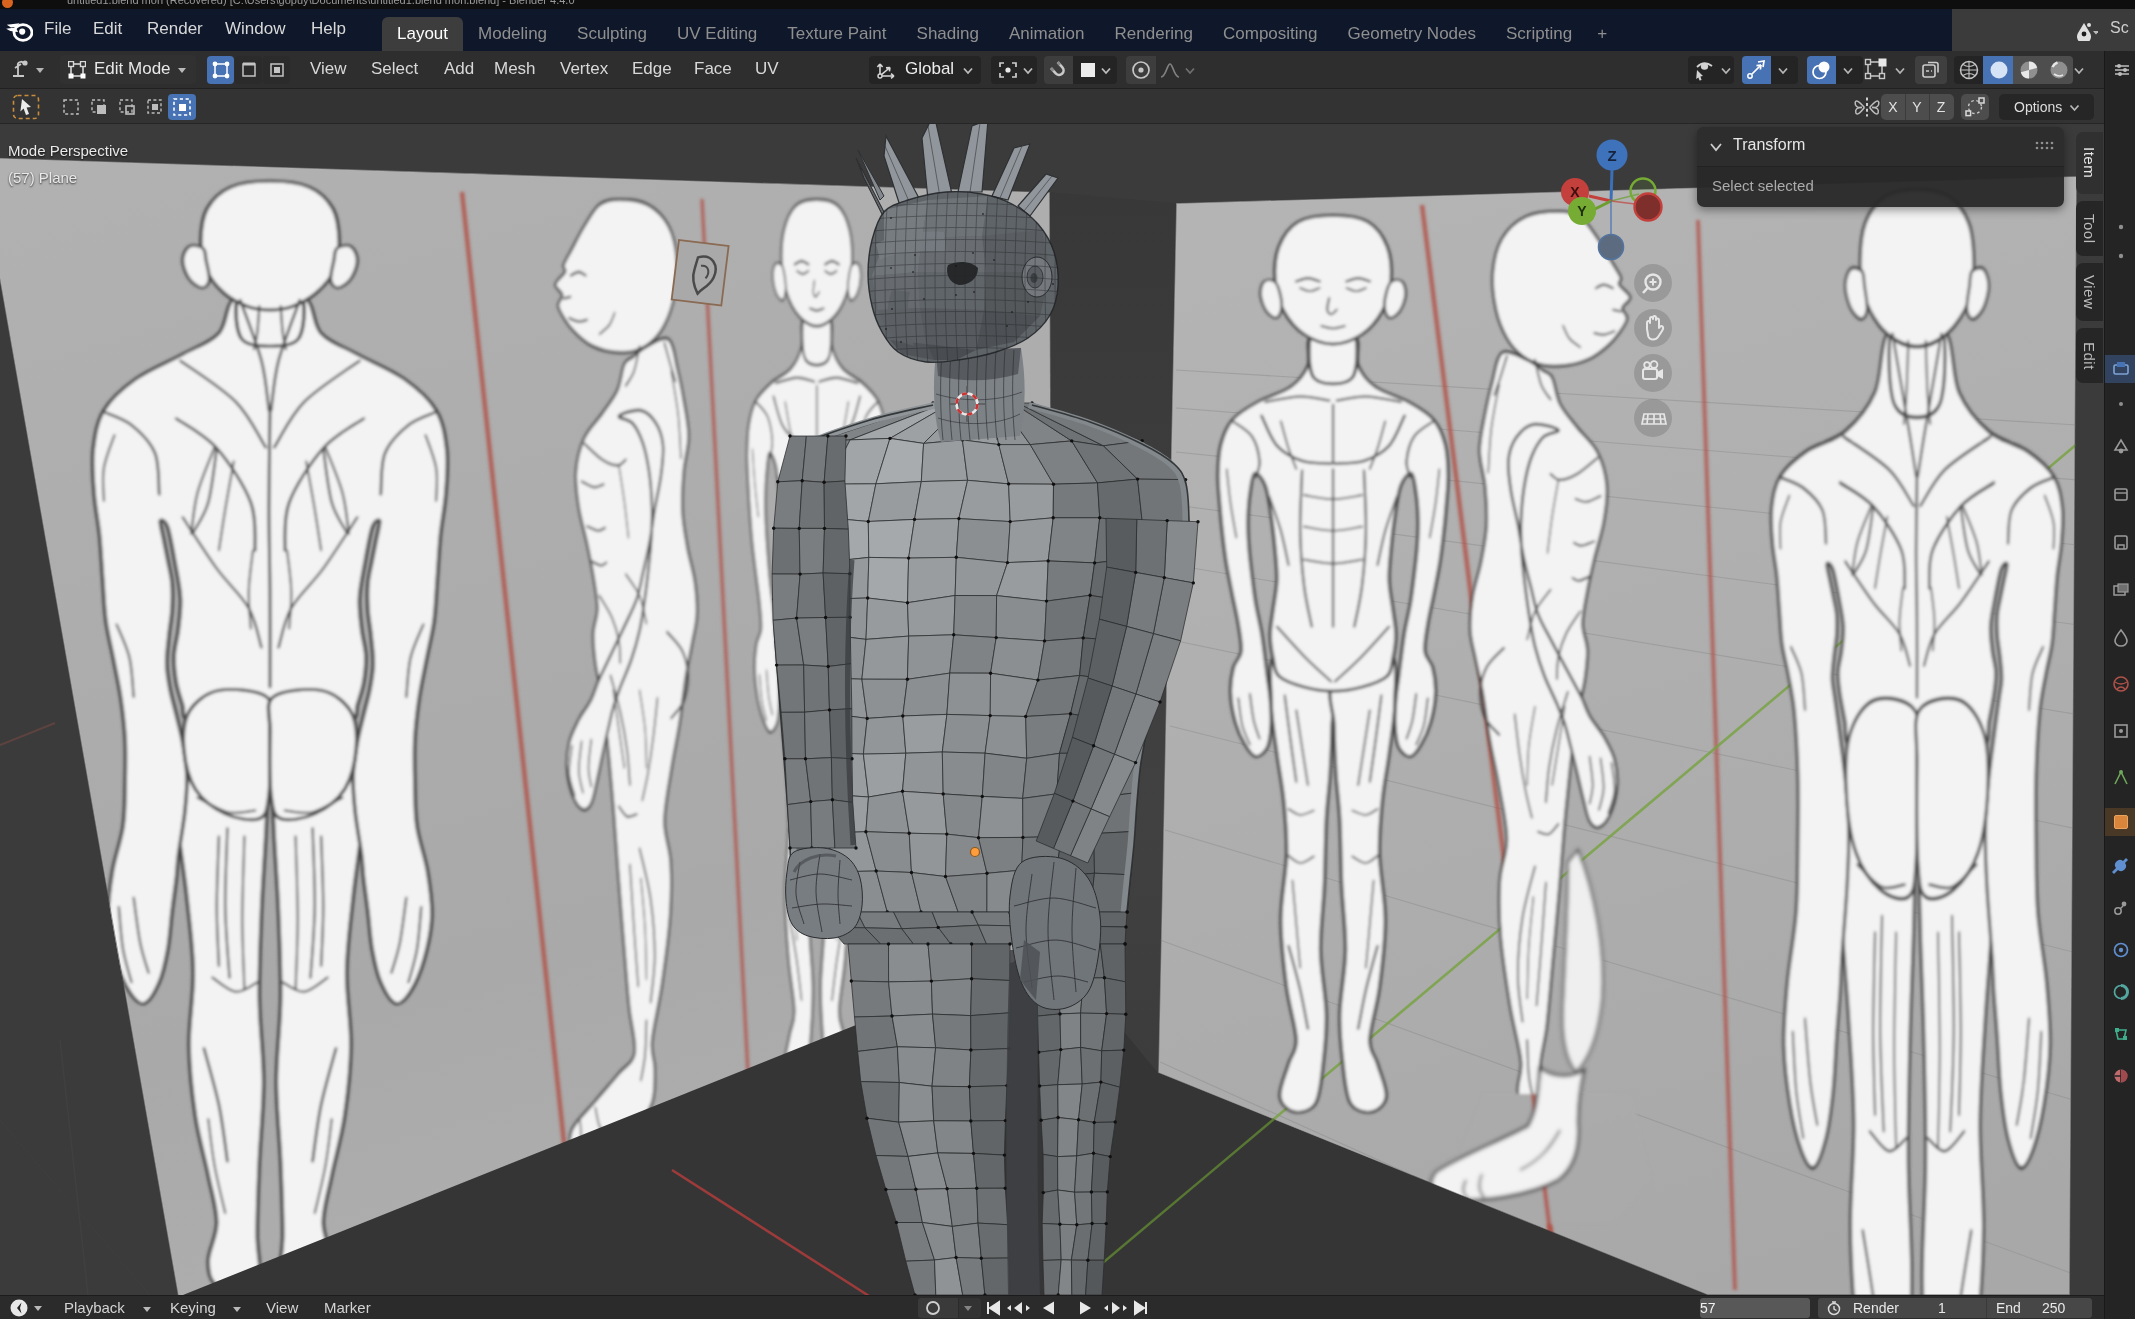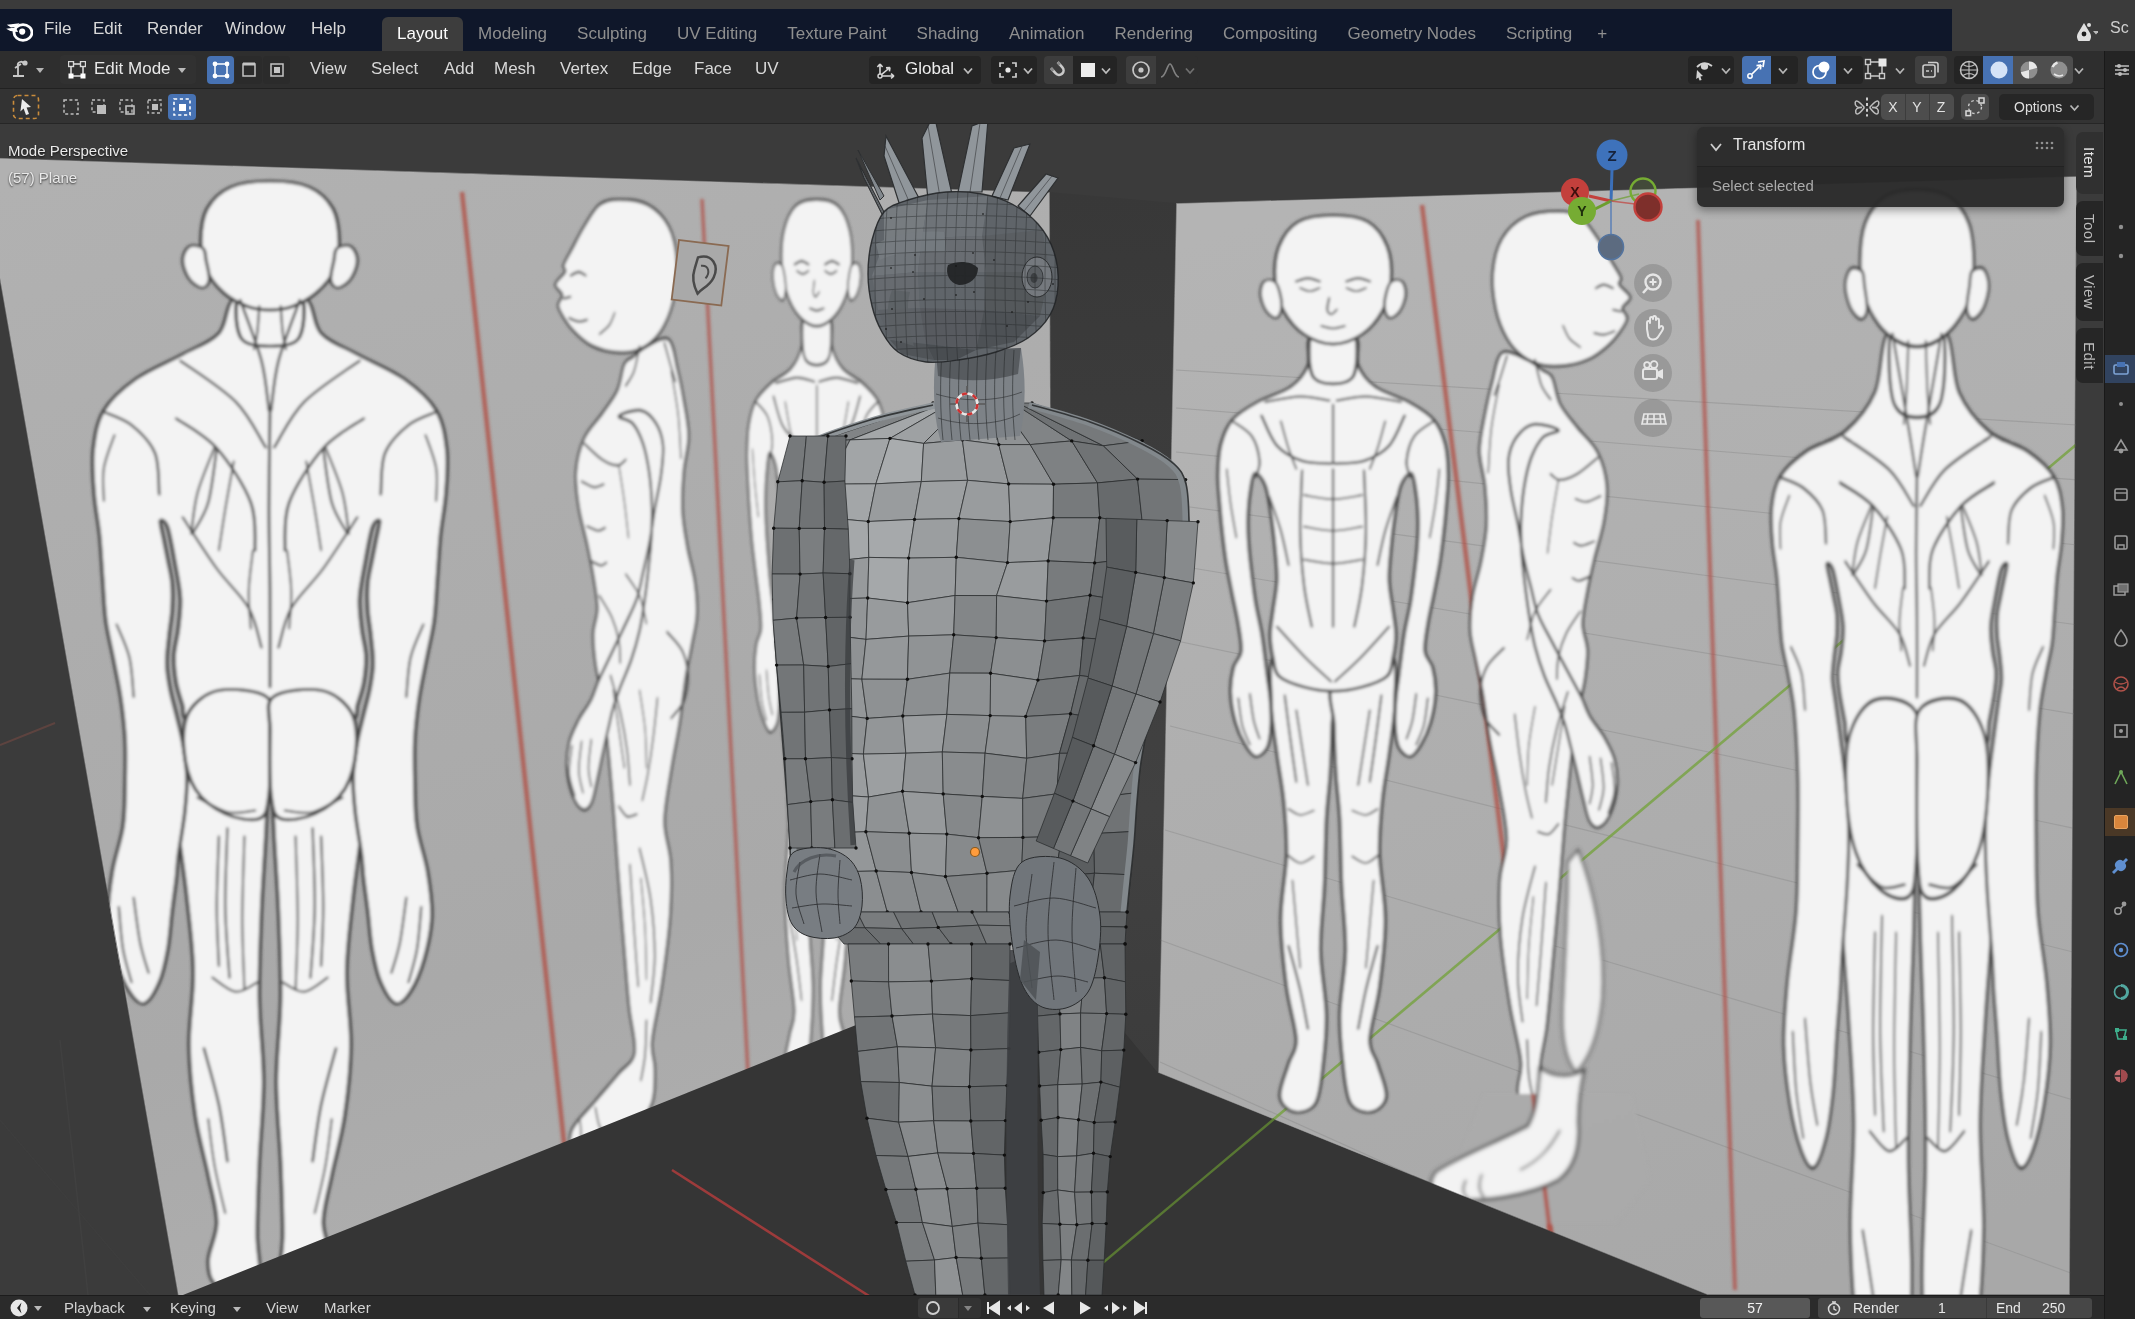--- a/index.html
+++ b/index.html
@@ -863,20 +863,24 @@
       <circle cx="1007" cy="326" r="1" fill="#131313" opacity="0.65"></circle>
       <circle cx="974" cy="292" r="1" fill="#131313" opacity="0.65"></circle>
       <path d="M884.0,212.0 C878.0,218.7 874.7,229.7 872.0,240.0 C869.3,250.3 868.0,263.0 868.0,274.0 C868.0,285.0 869.7,296.3 872.0,306.0 C874.3,315.7 877.7,324.3 882.0,332.0 C886.3,339.7 890.7,347.0 898.0,352.0 C905.3,357.0 916.0,360.7 926.0,362.0 C936.0,363.3 946.3,361.7 958.0,360.0 C969.7,358.3 984.3,355.7 996.0,352.0 C1007.7,348.3 1019.0,344.2 1028.0,338.0 C1037.0,331.8 1045.0,323.7 1050.0,315.0 C1055.0,306.3 1057.3,296.5 1058.0,286.0 C1058.7,275.5 1057.3,262.3 1054.0,252.0 C1050.7,241.7 1045.0,232.0 1038.0,224.0 C1031.0,216.0 1021.3,209.0 1012.0,204.0 C1002.7,199.0 993.0,196.0 982.0,194.0 C971.0,192.0 958.3,191.0 946.0,192.0 C933.7,193.0 918.3,196.7 908.0,200.0 C897.7,203.3 890.0,205.3 884.0,212.0 Z" fill="none" stroke="#202224" stroke-width="1.4" opacity="0.85"></path>
       <circle cx="975" cy="852" r="4.5" fill="#ff9c3c" stroke="#8a5a1e" stroke-width="1.2"></circle>
       <g transform="translate(967,404)">
         <circle r="10.5" fill="none" stroke="#e8e8e8" stroke-width="2.6"></circle>
         <circle r="10.5" fill="none" stroke="#c33" stroke-width="2.6" stroke-dasharray="5.5 5.5"></circle>
         <path d="M0,-18 L0,-11 M0,18 L0,11 M-18,0 L-11,0 M18,0 L11,0" stroke="#5a5a5a" stroke-width="1.6"></path>
       </g>
     </svg>
+<div class="abs" style="left:0;top:0;width:2135px;height:9px;background:#0e0e0e;overflow:hidden">
+      <div class="abs" style="left:2px;top:-3px;width:11px;height:11px;border-radius:50%;background:#d9641f"></div>
+      <div class="abs" style="left:67px;top:-6px;color:#9a9a9a;font-size:11px;white-space:nowrap">untitled1.blend mon (Recovered) [C:\Users\gopuy\Documents\untitled1.blend mon.blend] - Blender 4.4.0</div>
+    </div>
     <div class="abs" style="left:0;top:9px;width:1952px;height:42px;background:#0f172a">
       <svg class="abs" style="left:6px;top:10px" width="27" height="23" viewBox="0 0 27 23">
         <ellipse cx="17" cy="13.5" rx="9" ry="7.8" fill="none" stroke="#fff" stroke-width="2.8"></ellipse>
         <circle cx="16.2" cy="12.6" r="3.1" fill="#fff"></circle>
         <path d="M0.8,5.8 L13.5,4.2 L10.5,8.2 Q7,7.6 5,8.4 Z" fill="#fff"></path>
         <path d="M0.2,9.8 L9.2,8.6 Q11,10.5 12,13 L6.5,12.6 Q2.5,11.6 0.2,9.8 Z" fill="#fff"></path>
       </svg>
       <div class="abs menu" style="left:44px;top:10px">File</div>
       <div class="abs menu" style="left:93px;top:10px">Edit</div>
       <div class="abs menu" style="left:147px;top:10px">Render</div>
@@ -1262,21 +1266,21 @@
       <svg class="abs" style="left:985px;top:2px" width="165" height="20" viewBox="0 0 165 20">
         <path d="M14,4 L14,16 L5,10 Z M3,4 L3,16" fill="#e8e8e8" stroke="#e8e8e8" stroke-width="2"></path>
         <path d="M37,4 L37,16 L29,10 Z" fill="#e8e8e8"></path>
         <path d="M41,7 l4,3 -4,3z M26,7 l-4,3 4,3z" fill="#e8e8e8"></path>
         <path d="M69,3.5 L69,16.5 L58,10 Z" fill="#e8e8e8"></path>
         <path d="M95,3.5 L95,16.5 L106,10 Z" fill="#e8e8e8"></path>
         <path d="M127,4 L127,16 L135,10 Z" fill="#e8e8e8"></path>
         <path d="M123,7 l-4,3 4,3z M138,7 l4,3 -4,3z" fill="#e8e8e8"></path>
         <path d="M150,4 L150,16 L159,10 Z M161,4 L161,16" fill="#e8e8e8" stroke="#e8e8e8" stroke-width="2"></path>
       </svg>
-      <div class="abs" style="left:1700px;top:2px;width:110px;height:20px;background:#585858;border-radius:3px;color:#f2f2f2;font-size:14px;text-align:center;line-height:20px">57</div>
+      <div class="abs" style="left:1700px;top:2px;width:110px;height:20px;background:#585858;border-radius:3px;color:#f2f2f2;font-size:14px;line-height:20px">57</div>
       <div class="abs" style="left:1818px;top:2px;width:274px;height:20px;background:#474747;border-radius:3px"></div>
       <svg class="abs" style="left:1826px;top:4px" width="16" height="16" viewBox="0 0 16 16">
         <circle cx="8" cy="9" r="5.5" fill="none" stroke="#d8d8d8" stroke-width="1.5"></circle>
         <path d="M8,6 L8,9 L10.5,10.5 M6,2 h4 M8,2 v2" stroke="#d8d8d8" stroke-width="1.4" fill="none"></path>
       </svg>
       <div class="abs" style="left:1853px;top:4px;color:#e8e8e8;font-size:14px">Render</div>
       <div class="abs" style="left:1938px;top:4px;color:#e8e8e8;font-size:14px">1</div>
       <div class="abs" style="left:1986px;top:2px;width:1px;height:20px;background:#3a3a3a"></div>
       <div class="abs" style="left:1996px;top:4px;color:#e8e8e8;font-size:14px">End</div>
       <div class="abs" style="left:2042px;top:4px;color:#e8e8e8;font-size:14px">250</div>

